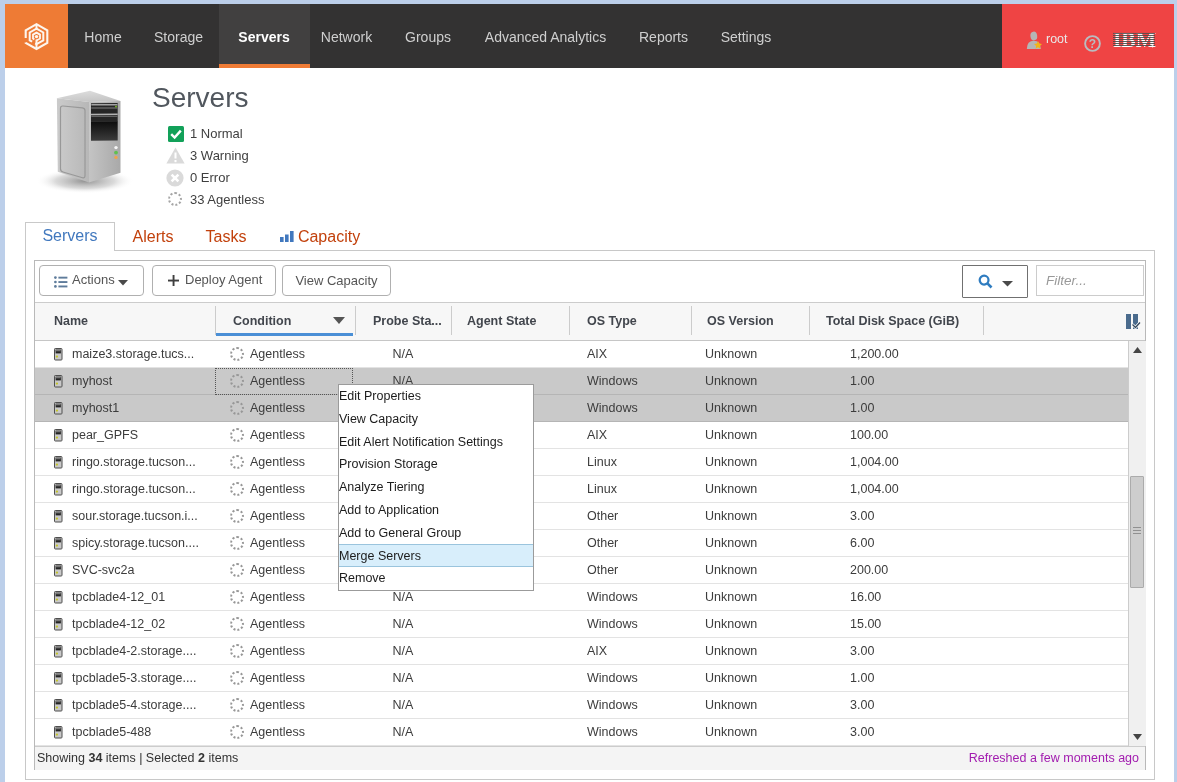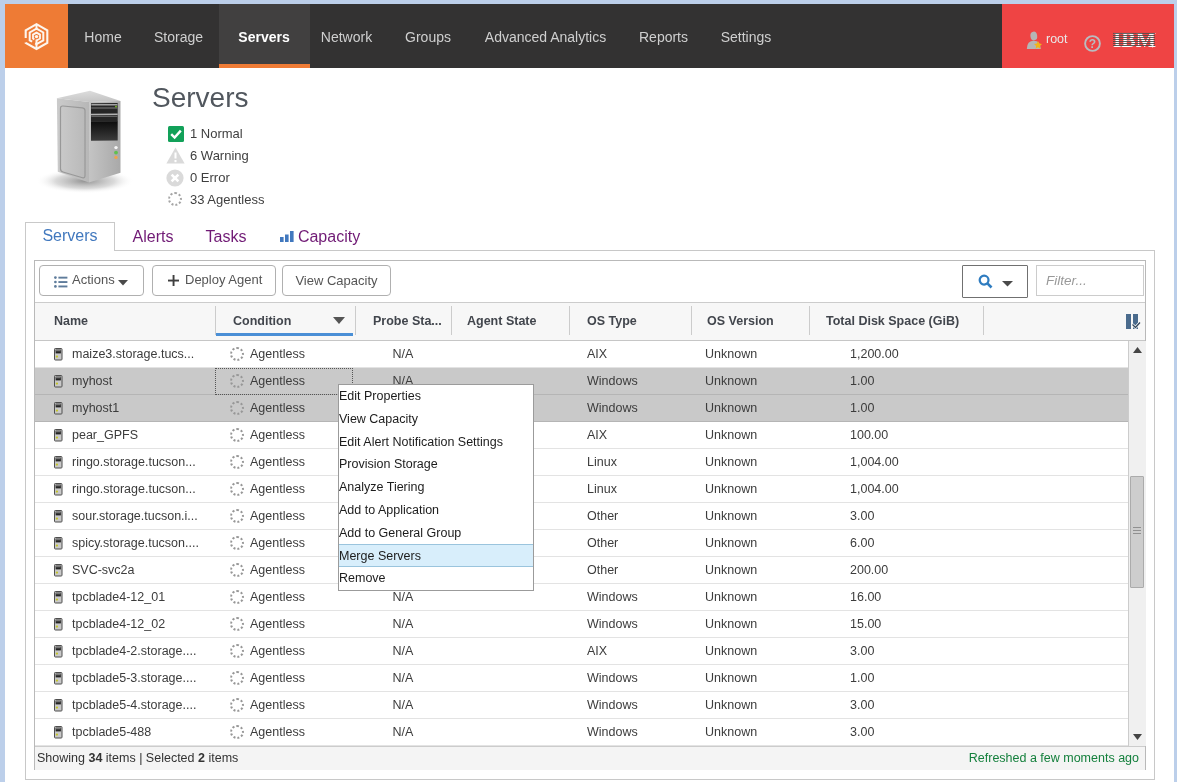--- a/index.html
+++ b/index.html
@@ -16,21 +16,21 @@
 #navlogo{left:0;top:0;width:63px;height:64px;background:#ee7b35}
 #navactive{left:214px;top:0;width:91px;height:64px;background:#414040}
 #navbar-orange{left:214px;top:60px;width:91px;height:4px;background:#ee7b35}
 #navright{left:997px;top:0;width:172px;height:64px;background:#ef4444}
 .nitem{top:0;height:74px;line-height:67px;color:#cfcfcf;font-size:14px;transform:translateX(-50%);white-space:nowrap}
 .nitem.on{color:#fff;font-weight:bold}
 
 #h1{left:152px;top:82px;font-size:28px;color:#51575e}
 .strow{left:190px;font-size:13px;color:#3f3f3f;line-height:16px}
 
-.tab{font-size:16px;color:#701a75;transform:translateX(-50%);top:228px;white-space:nowrap}
+.tab{font-size:16px;color:#c2410c;transform:translateX(-50%);top:228px;white-space:nowrap}
 #tabactive{left:25px;top:222px;width:90px;height:29px;background:#fff;border:1px solid #c9c9c9;border-bottom:none;z-index:3}
 #tabactive span{display:block;text-align:center;line-height:26px;color:#4178be;font-size:16px}
 
 #panel{left:25px;top:250px;width:1130px;height:530px;border:1px solid #c8c8c8;background:#fff}
 #inner{left:34px;top:260px;width:1112px;height:510px;border:1px solid #b9b9b9;background:#fff}
 
 .btn{top:265px;height:31px;border:1px solid #b0b0b0;border-radius:4px;background:#fff;color:#555;font-size:13px;line-height:29px;text-align:center}
 
 #searchbtn{left:962px;top:265px;width:66px;height:33px;border:1px solid #707070;border-radius:1px;background:#fff}
 #filter{left:1036px;top:265px;width:108px;height:31px;border:1px solid #ccc;background:#fff;color:#999;font-style:italic;font-size:13.5px;line-height:29px;padding-left:9px}
@@ -164,21 +164,21 @@
 <svg class="abs" style="left:168px;top:126px" width="16" height="16" viewBox="0 0 16 16">
   <rect width="16" height="16" rx="1.5" fill="#12a159"></rect>
   <path d="M3.2,8.2 L6.6,11.6 L12.8,4.6" fill="none" stroke="#fff" stroke-width="2.4"></path>
 </svg>
 <div class="abs strow" style="top:126px">1 Normal</div>
 <svg class="abs" style="left:166px;top:147px" width="19" height="17" viewBox="0 0 19 17">
   <path d="M9.5,0.5 L18.6,16.5 L0.4,16.5 Z" fill="#dadada"></path>
   <rect x="8.5" y="5.5" width="2" height="6" fill="#fff"></rect>
   <rect x="8.5" y="13" width="2" height="2.2" fill="#fff"></rect>
 </svg>
-<div class="abs strow" style="top:148px">6 Warning</div>
+<div class="abs strow" style="top:148px">3 Warning</div>
 <svg class="abs" style="left:166px;top:169px" width="18" height="18" viewBox="0 0 18 18">
   <circle cx="9" cy="9" r="8.6" fill="#dadada"></circle>
   <path d="M5.6,5.6 L12.4,12.4 M12.4,5.6 L5.6,12.4" stroke="#fff" stroke-width="2.6"></path>
 </svg>
 <div class="abs strow" style="top:170px">0 Error</div>
 <div class="abs" style="left:168px;top:192px;width:14px;height:14px;border:2px dotted #a5a5a5;border-radius:50%"></div>
 <div class="abs strow" style="top:192px">33 Agentless</div>
 
 <div class="abs" id="panel"></div>
 <div class="abs" id="tabactive">
@@ -454,21 +454,21 @@
 <svg class="abs" style="left:1133px;top:734px" width="9" height="6" viewBox="0 0 9 6">
       <polygon points="0,0 9,0 4.5,6" fill="#444"></polygon>
     </svg>
 <div class="abs" id="sthumb"></div>
 <div class="abs" style="left:1133px;top:527px;width:8px;height:1px;background:#909090"></div>
 <div class="abs" style="left:1133px;top:530px;width:8px;height:1px;background:#909090"></div>
 <div class="abs" style="left:1133px;top:533px;width:8px;height:1px;background:#909090"></div>
 
 <div class="abs" id="sbar2">
   <span class="abs" style="left:2px">Showing <b>34</b> items | Selected <b>2</b> items</span>
-  <span class="abs" style="right:6px;color:#15803d">Refreshed a few moments ago</span>
+  <span class="abs" style="right:6px;color:#a21caf">Refreshed a few moments ago</span>
 </div>
 
 <div class="abs" id="focus"></div>
 <div class="abs" id="menu">
   <div class="mi">Edit Properties</div>
   <div class="mi">View Capacity</div>
   <div class="mi">Edit Alert Notification Settings</div>
   <div class="mi">Provision Storage</div>
   <div class="mi">Analyze Tiering</div>
   <div class="mi">Add to Application</div>

